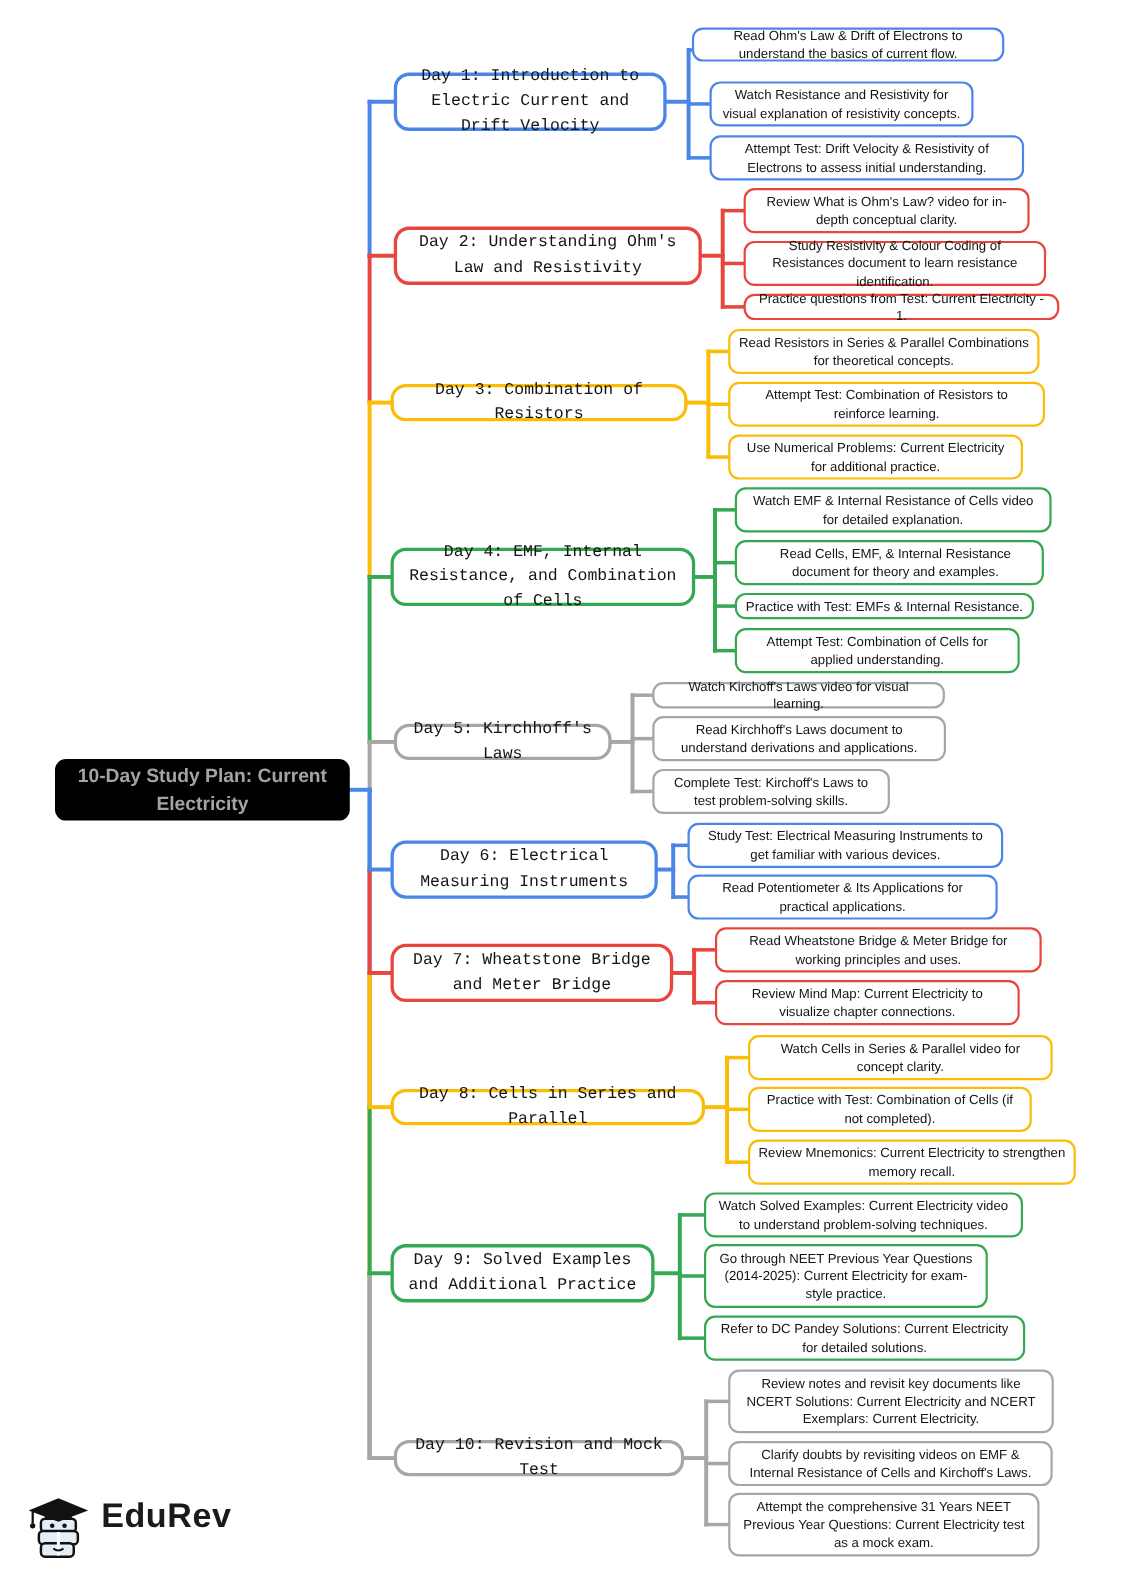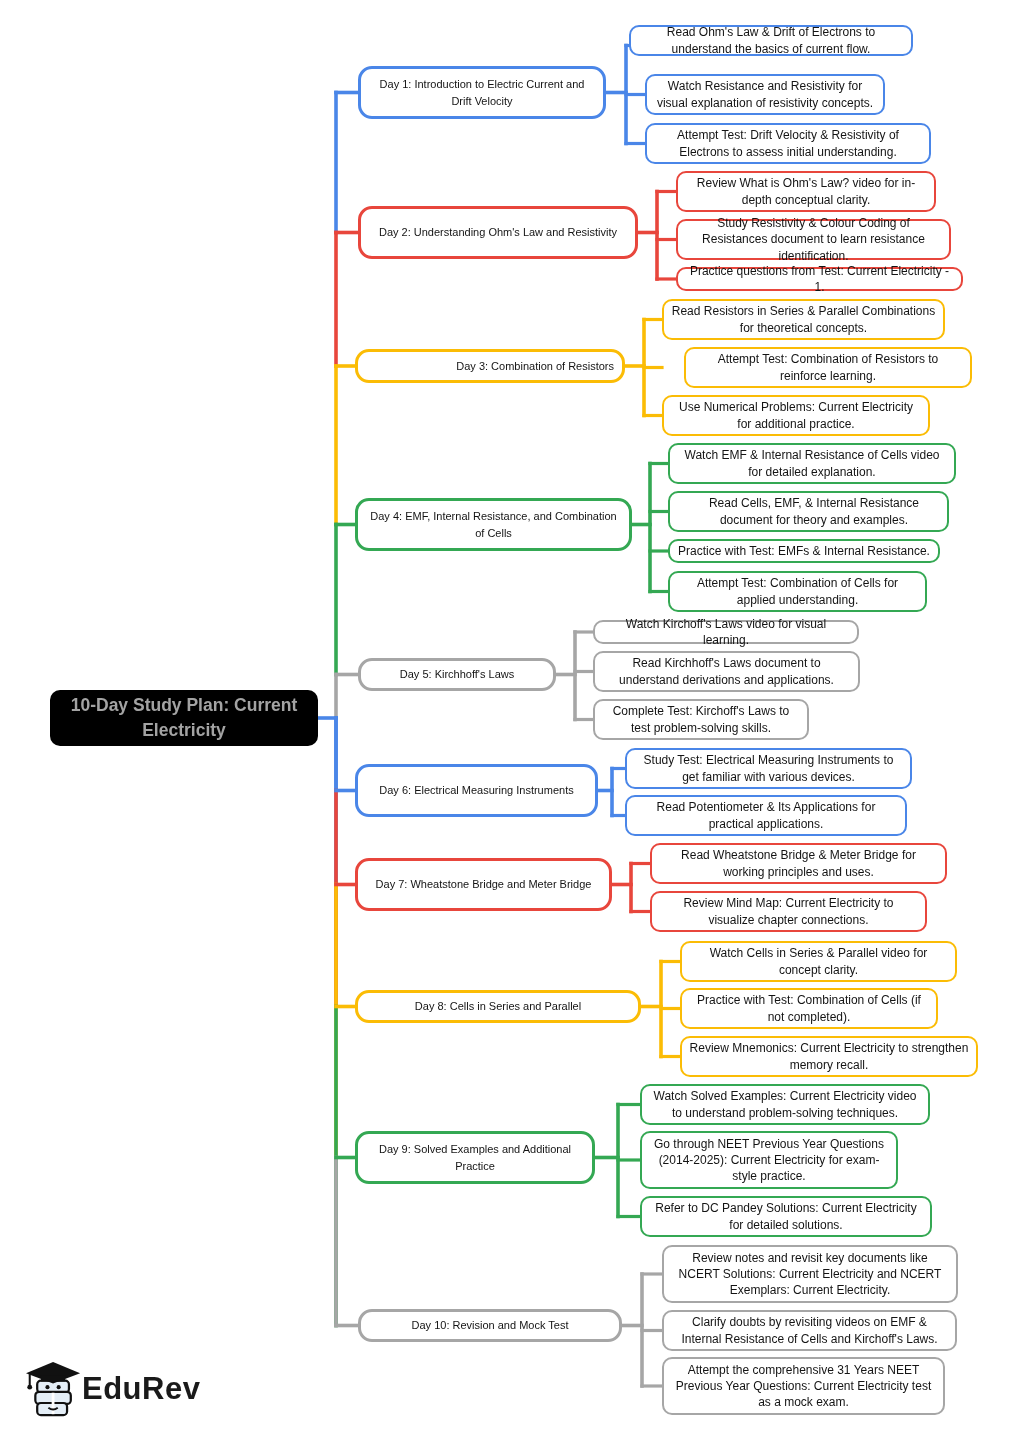--- a/index.html
+++ b/index.html
@@ -10,30 +10,30 @@
   #connector-layer{position:absolute;left:0;top:0;width:1024px;height:1434px;}
   .root-node{
     position:absolute;display:flex;align-items:center;justify-content:center;
     background:#000000;color:#a3a3a3;border-radius:10px;
     font-size:17.5px;font-weight:bold;text-align:center;line-height:1.45;
     padding:0 6px;box-sizing:border-box;z-index:3;
   }
   .day-node{
     position:absolute;display:flex;align-items:center;justify-content:center;
     background:#ffffff;border:3px solid #888;border-radius:14px;
-    font-size:11px;color:#141414;text-align:center;line-height:1.5;
-    padding:0 8px;box-sizing:border-box;z-index:3;
+    font-size:15px;color:#141414;text-align:center;line-height:1.5;
+    padding:0 8px;box-sizing:border-box;z-index:3;font-family:Liberation Mono, monospace;
   }
   .task-node{
     position:absolute;display:flex;align-items:center;justify-content:center;
     background:#ffffff;border:2.5px solid #888;border-radius:10px;
     font-size:12px;color:#141414;text-align:center;line-height:1.35;
     padding:1px 7px;box-sizing:border-box;z-index:3;
   }
-  #logo{position:absolute;left:26px;top:1360px;display:flex;align-items:center;z-index:3;}
+  #logo{position:absolute;left:26px;top:1360px;display:flex;gap:10px;z-index:3;}
   #logo-text{font-size:31px;font-weight:bold;color:#1a1a1a;letter-spacing:0.5px;}
 </style>
 </head>
 <body>
 
 <div id="canvas">
   <svg id="connector-layer" width="1024" height="1434" viewBox="0 0 1024 1434">
       <line x1="336" y1="92.5" x2="336" y2="232.5" stroke="#4a86e8" stroke-width="3.6" stroke-linecap="square"></line>
       <line x1="336" y1="232.5" x2="336" y2="366" stroke="#e8463c" stroke-width="3.6" stroke-linecap="square"></line>
       <line x1="336" y1="366" x2="336" y2="524.5" stroke="#fbbc05" stroke-width="3.6" stroke-linecap="square"></line>
@@ -155,21 +155,21 @@
     </div>
     <div class="task-node" style="left: 676px; top: 267px; width: 287px; height: 24px; border-color: rgb(232, 70, 60);">
       <span>Practice questions from Test: Current Electricity - 1.</span>
     </div>
     <div class="day-node" style="left: 355px; top: 349px; width: 270px; height: 34px; border-color: rgb(251, 188, 5); justify-content: flex-end;">
       <span>Day 3: Combination of Resistors</span>
     </div>
     <div class="task-node" style="left: 662px; top: 299px; width: 283px; height: 41px; border-color: rgb(251, 188, 5);">
       <span>Read Resistors in Series &amp; Parallel Combinations for theoretical concepts.</span>
     </div>
-    <div class="task-node" style="left: 662px; top: 347px; width: 288px; height: 41px; border-color: rgb(251, 188, 5); margin-left: 22px;">
+    <div class="task-node" style="left: 662px; top: 347px; width: 288px; height: 41px; border-color: rgb(251, 188, 5);">
       <span>Attempt Test: Combination of Resistors to reinforce learning.</span>
     </div>
     <div class="task-node" style="left: 662px; top: 395px; width: 268px; height: 41px; border-color: rgb(251, 188, 5);">
       <span>Use Numerical Problems: Current Electricity for additional practice.</span>
     </div>
     <div class="day-node" style="left: 355px; top: 498px; width: 277px; height: 53px; border-color: rgb(52, 168, 83);">
       <span>Day 4: EMF, Internal Resistance, and Combination of Cells</span>
     </div>
     <div class="task-node" style="left: 668px; top: 443px; width: 288px; height: 41px; border-color: rgb(52, 168, 83);">
       <span>Watch EMF &amp; Internal Resistance of Cells video for detailed explanation.</span>

